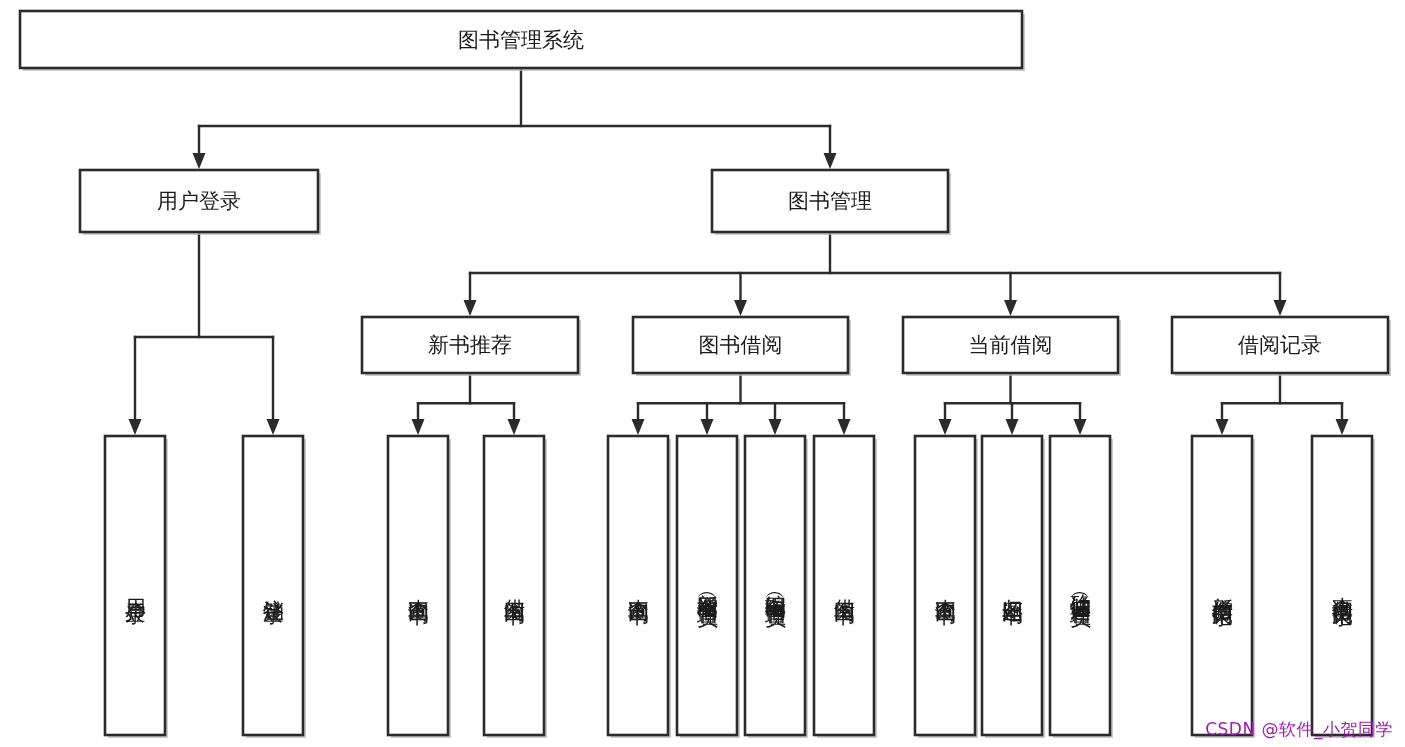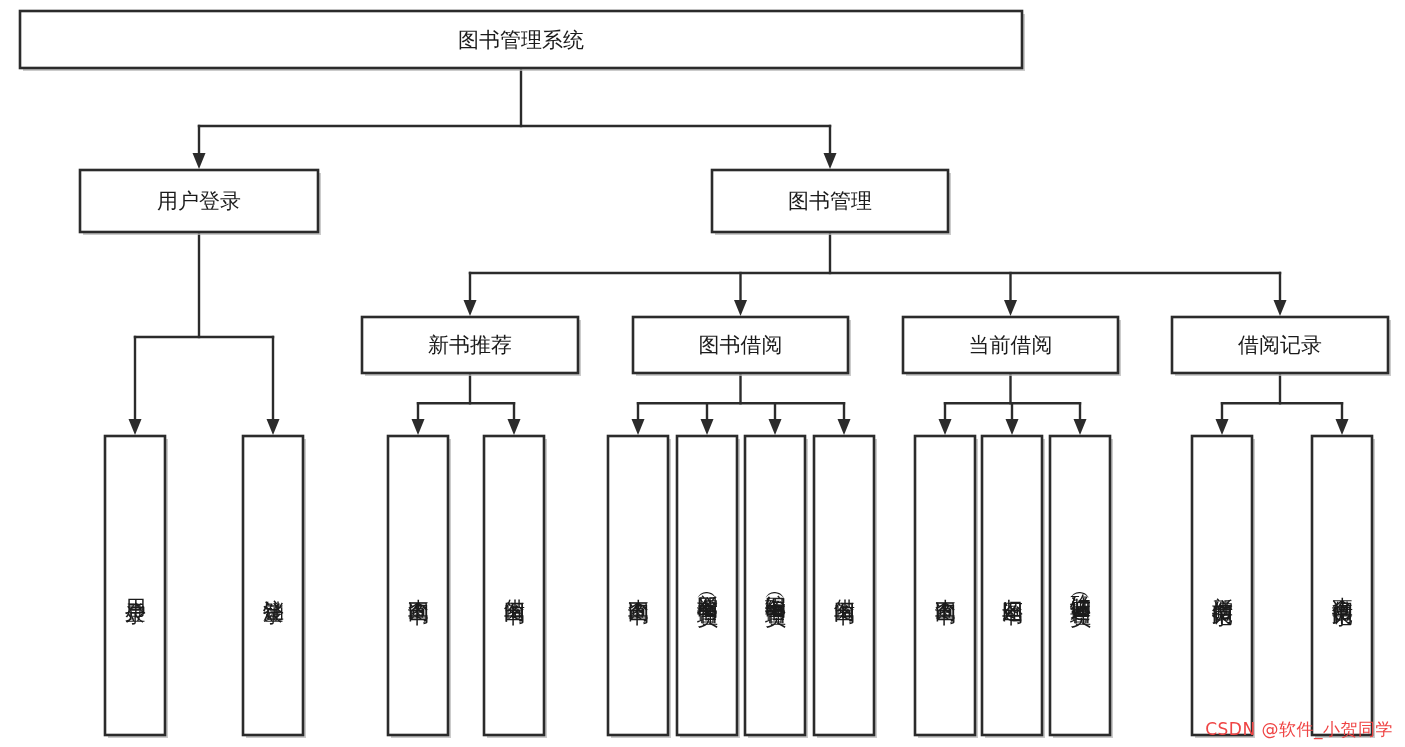--- a/index.html
+++ b/index.html
@@ -70,21 +70,21 @@
     color: #1b1b1b;
     letter-spacing: 2px;
     white-space: nowrap;
   }
   .watermark {
     position: absolute;
     right: 12px;
     bottom: 6px;
     font-family: "DejaVu Sans", "Liberation Sans", sans-serif;
     font-size: 17px;
-    color: #ef4444;
+    color: #a21caf;
     letter-spacing: 0.5px;
     user-select: none;
   }
 </style>
 </head>
 <body>
 
 <div id="diagram-root">
   <svg id="tree-svg" viewBox="0 0 1405 747" xmlns="http://www.w3.org/2000/svg">
     <g id="edges-layer">

